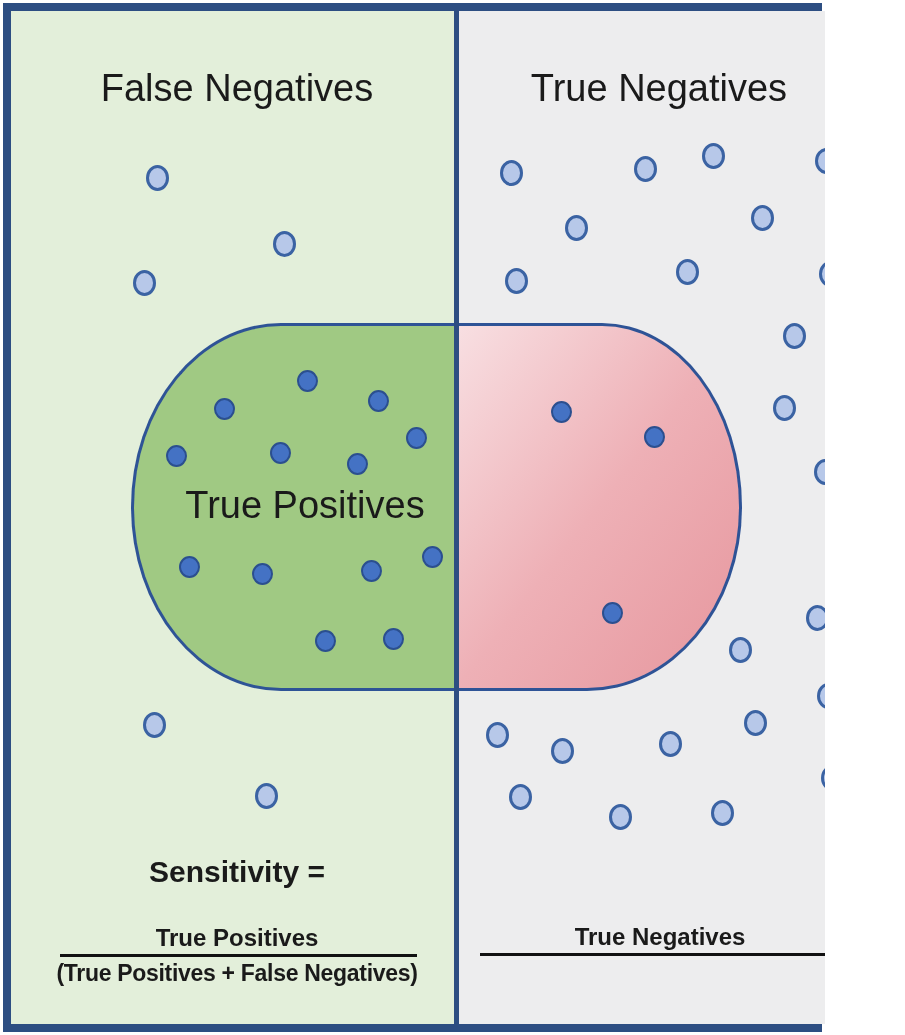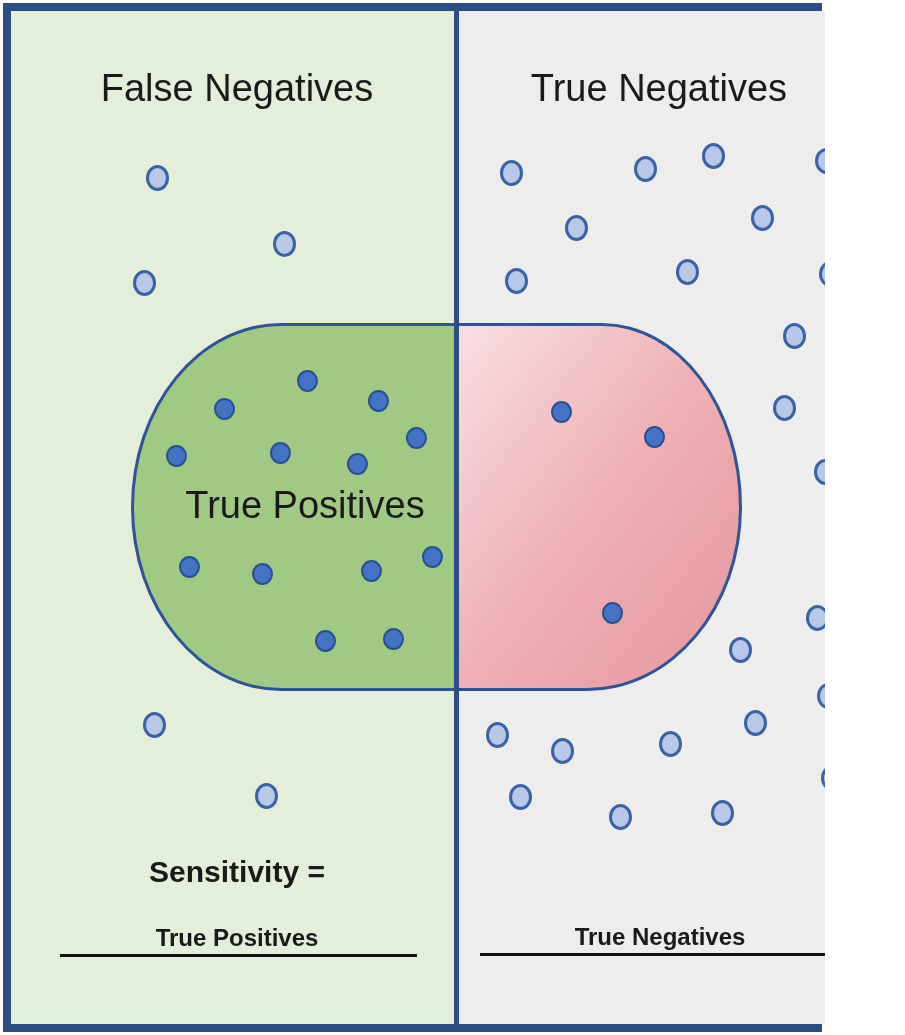--- a/index.html
+++ b/index.html
@@ -106,16 +106,17 @@
     </div>
 
   <div class="title fn">False Negatives</div>
   <div class="title tn">True Negatives</div>
 
   <div class="cap-label tp">True Positives</div>
 
   <div class="formula-heading fh-left">Sensitivity =</div>
   <div class="frac-num fn-left">True Positives</div>
   <div class="frac-bar fb-left"></div>
+  <div class="frac-den fd-left">(True Positives + False Negatives)</div>
 
   <div class="frac-num fn-right">True Negatives</div>
   <div class="frac-bar fb-right"></div>
 </div>
 
 </body></html>

